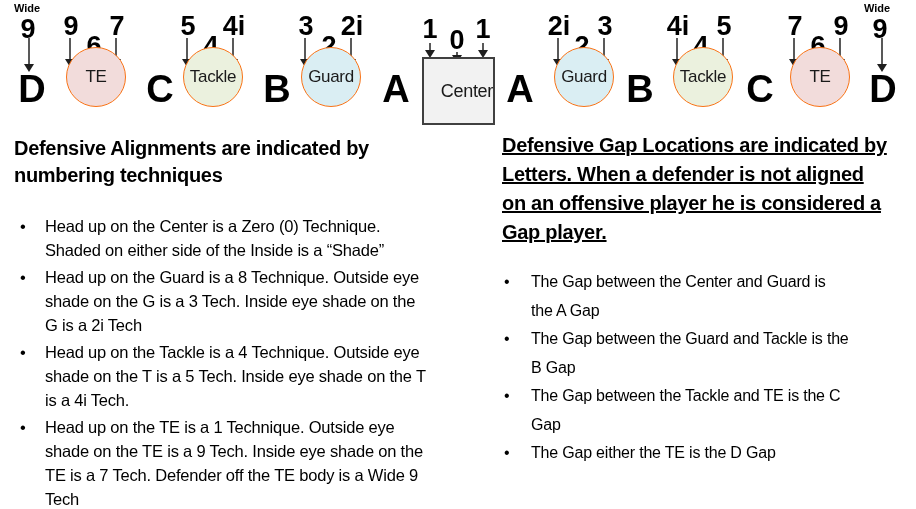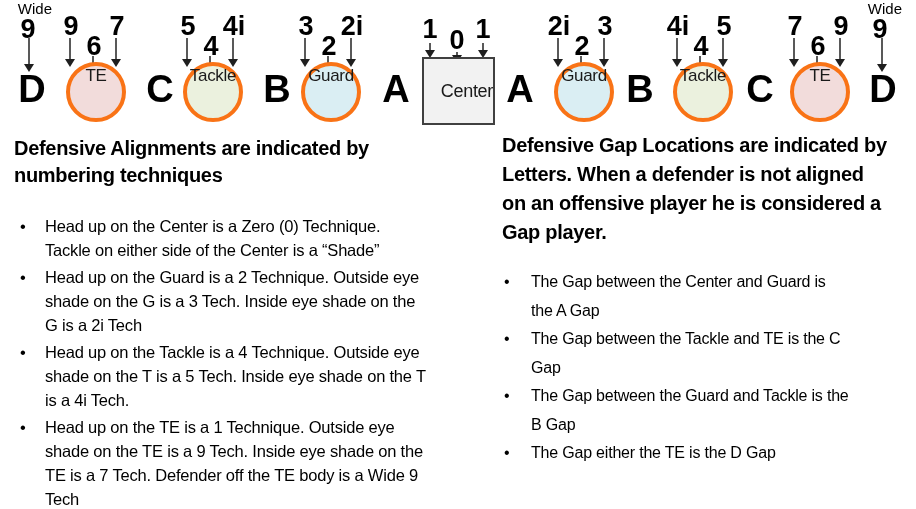--- a/index.html
+++ b/index.html
@@ -7,46 +7,46 @@
     position:relative; width:916px; height:509px; background:#ffffff;
     font-family:"Liberation Sans","DejaVu Sans",sans-serif; color:#000;
     overflow:hidden;
   }
   
   .diagram { position:absolute; left:0; top:0; width:916px; height:130px; }
   .tnum {
     position:absolute; width:30px; text-align:center;
     font-weight:700; font-size:27px; line-height:27px; color:#000;
   }
-  .wlabel { position:absolute; width:38px; text-align:right; font-size:15px; line-height:11px; color:#000; }
+  .wlabel { position:absolute; width:38px; text-align:left; font-size:11px; line-height:11px; color:#000;font-weight:bold; }
   .arr { position:absolute; width:2px; background:#595959; }
   .arr::after {
     content:""; position:absolute; left:-4px; bottom:-8px; width:0; height:0;
     border-left:5px solid transparent; border-right:5px solid transparent;
     border-top:8px solid #1f1f1f;
   }
   .circle {
-    position:absolute; top:62px; width:60px; height:60px; border-radius:50%;
-    border:4px solid #f97316; display:flex; align-items:flex-start; justify-content:center;
+    position:absolute; top:47px; width:60px; height:60px; border-radius:50%;
+    border:1px solid #f97316; display:flex; align-items:center; justify-content:center;
     box-sizing:border-box;
   }
   .plabel { font-size:17px; letter-spacing:-0.3px; color:#1a1a1a; }
   .squareP {
     position:absolute; left:422px; top:57px; width:69px; height:64px;
     background:#f2f2f2; border:2px solid #404040;
     display:flex; align-items:center; justify-content:flex-end;
   }
   .squareP .plabel { font-size:18px; }
   .gletter {
     position:absolute; top:70px; width:40px; text-align:center;
     font-weight:700; font-size:38px; line-height:38px; color:#000;
   }
   
   .ptitle { position:absolute; font-weight:700; font-size:20px; line-height:26.5px; letter-spacing:-0.3px; }
-  .ptitle.rt { line-height:29px; }
+  .ptitle.rt { line-height:29px;text-decoration:underline; }
   .tline { white-space:nowrap; }
   .blist { position:absolute; margin:0; padding:0; list-style:none; letter-spacing:-0.2px; }
   .blist li { position:relative; }
   .blist li::before { content:"\2022"; position:absolute; top:0; }
   .left-list li  { padding-left:31px; font-size:16.5px; line-height:24px; margin-bottom:3px; }
   .left-list li::before  { left:6px; }
   .right-list li { padding-left:29px; font-size:16px;  line-height:28.5px; margin-bottom:0; }
   .right-list li::before { left:2px; }
 </style>
 </head>
@@ -151,24 +151,24 @@
   </div>
 
   <div class="ptitle" style="left:14px;top:135px;width:478px">
       <div class="tline">Defensive Alignments are indicated by</div>
       <div class="tline">numbering techniques</div>
     </div>
 
   <ul class="blist left-list" style="left:14px;top:214px;width:486px">
     <li>
         <div class="tline">Head up on the Center is a Zero (0) Technique.</div>
-        <div class="tline">Tackle on either side of the Center is a “Shade”</div>
-      </li>
-    <li>
-        <div class="tline">Head up on the Guard is a 2 Technique. Outside eye</div>
+        <div class="tline">Shaded on either side of the Inside is a “Shade”</div>
+      </li>
+    <li>
+        <div class="tline">Head up on the Guard is a 8 Technique. Outside eye</div>
         <div class="tline">shade on the G is a 3 Tech. Inside eye shade on the</div>
         <div class="tline">G is a 2i Tech</div>
       </li>
     <li>
         <div class="tline">Head up on the Tackle is a 4 Technique. Outside eye</div>
         <div class="tline">shade on the T is a 5 Tech. Inside eye shade on the T</div>
         <div class="tline">is a 4i Tech.</div>
       </li>
     <li>
         <div class="tline">Head up on the TE is a 1 Technique. Outside eye</div>
@@ -184,25 +184,25 @@
       <div class="tline">on an offensive player he is considered a</div>
       <div class="tline">Gap player.</div>
     </div>
 
   <ul class="blist right-list" style="left:502px;top:268px;width:412px">
     <li>
         <div class="tline">The Gap between the Center and Guard is</div>
         <div class="tline">the A Gap</div>
       </li>
     <li>
+        <div class="tline">The Gap between the Guard and Tackle is the</div>
+        <div class="tline">B Gap</div>
+      </li>
+    <li>
         <div class="tline">The Gap between the Tackle and TE is the C</div>
         <div class="tline">Gap</div>
       </li>
     <li>
-        <div class="tline">The Gap between the Guard and Tackle is the</div>
-        <div class="tline">B Gap</div>
-      </li>
-    <li>
         <div class="tline">The Gap either the TE is the D Gap</div>
       </li>
   </ul>
 
 </div>
 
 </body></html>

